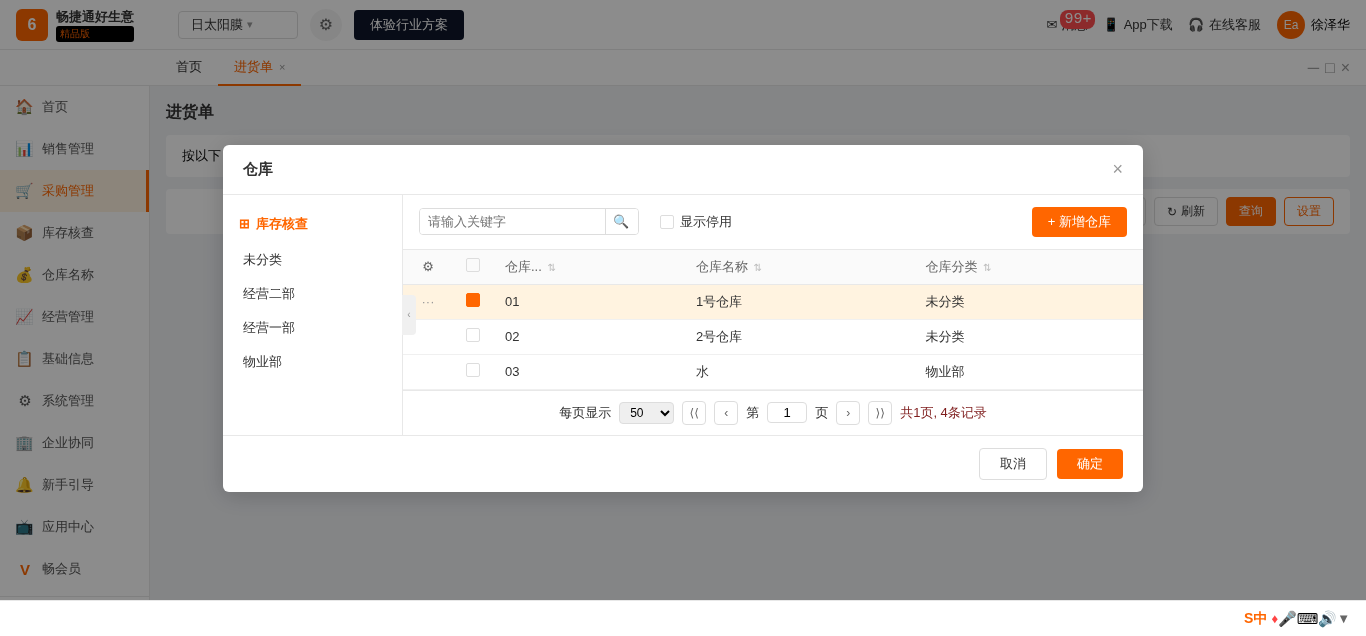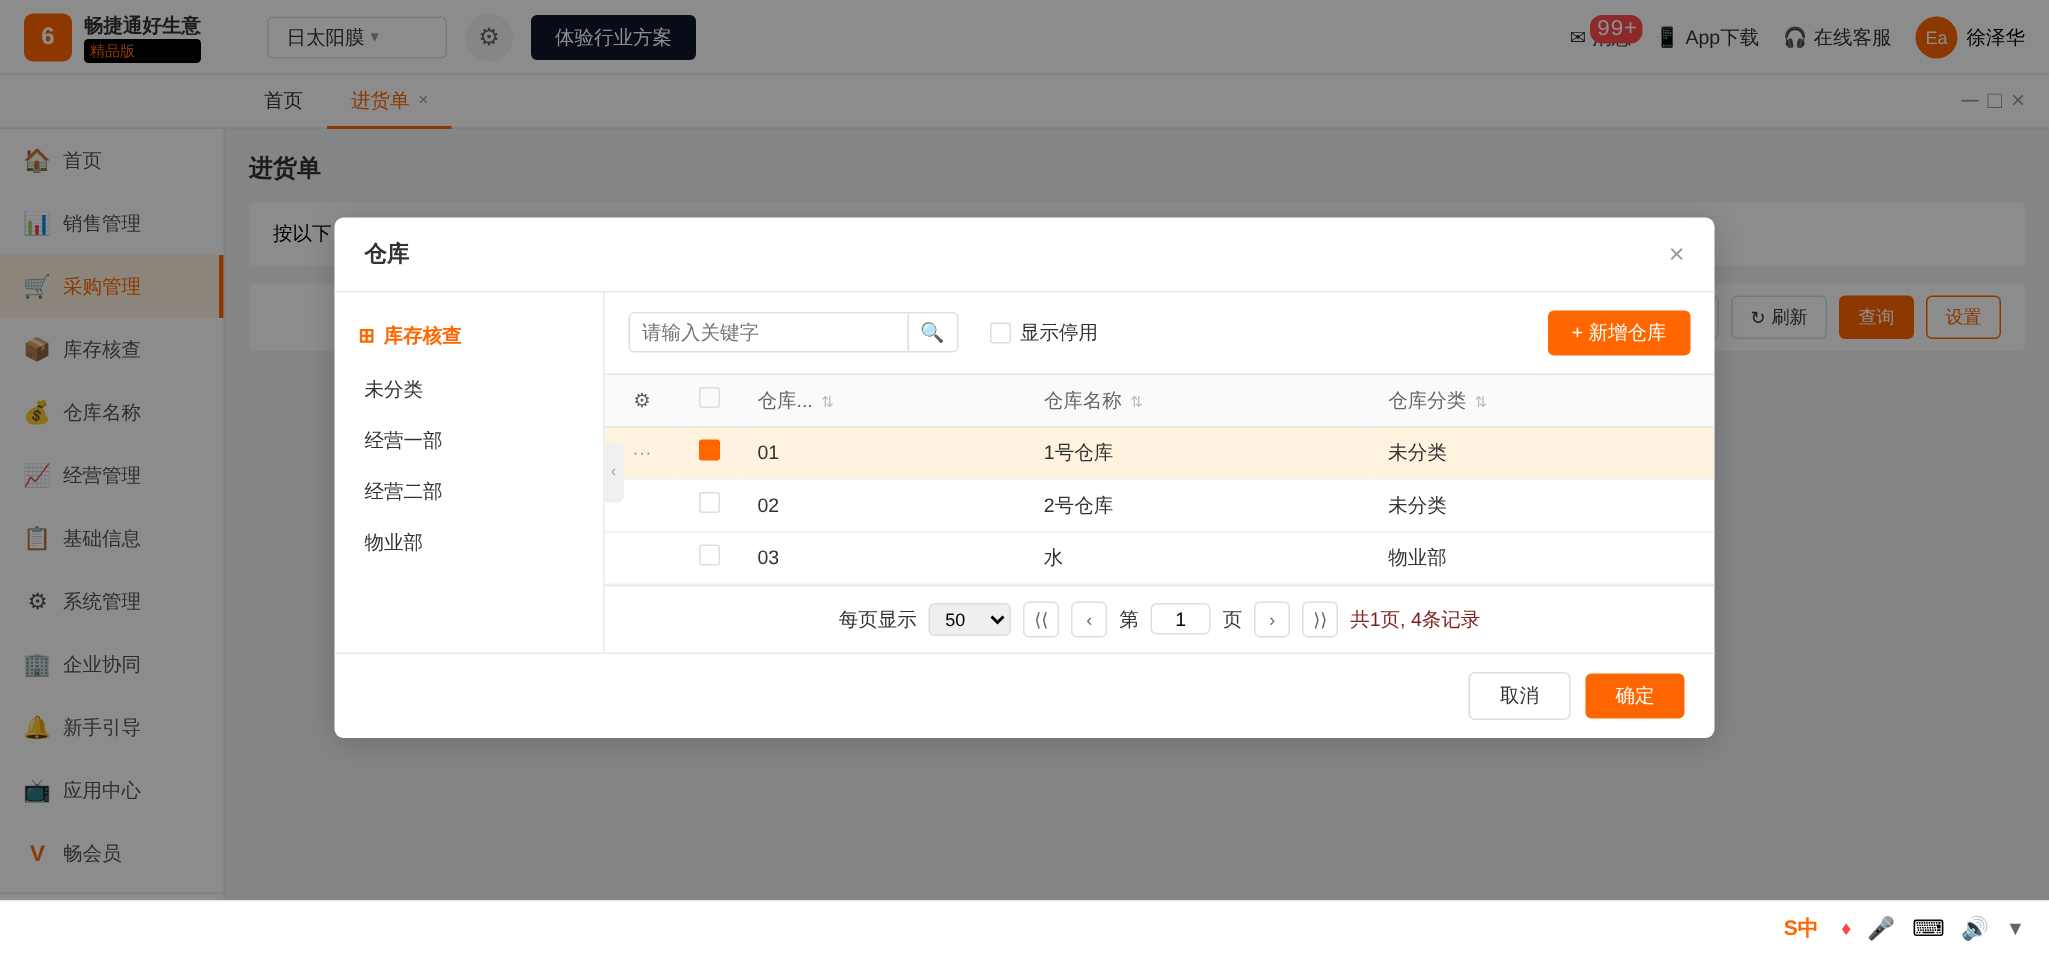--- a/index.html
+++ b/index.html
@@ -96,21 +96,21 @@
     .page-btn { width: 24px; height: 24px; border: 1px solid #ddd; border-radius: 4px; background: #fff; cursor: pointer; display: flex; align-items: center; justify-content: center; color: #666; font-size: 12px; }
     .page-input { width: 40px; border: 1px solid #ddd; border-radius: 4px; text-align: center; padding: 2px; font-size: 13px; }
     .page-info { color: #7f1d1d; }
 
     
     .modal-footer { display: flex; align-items: center; justify-content: flex-end; gap: 10px; padding: 12px 20px; border-top: 1px solid #e8e8e8; }
     .cancel-btn { padding: 6px 20px; border: 1px solid #ddd; border-radius: 4px; background: #fff; cursor: pointer; color: #333; font-size: 13px; }
     .confirm-btn { padding: 6px 20px; border: none; border-radius: 4px; background: #ff6600; cursor: pointer; color: #fff; font-size: 13px; }
 
     
-    .bottom-bar { position: fixed; bottom: 0; left: 0; width: 100%; height: 36px; background: #fff; border-top: 1px solid #e8e8e8; display: flex; align-items: center; justify-content: flex-end; padding: 0 16px; gap: 11px; z-index: 2000; }
+    .bottom-bar { position: fixed; bottom: 0; left: 0; width: 100%; height: 36px; background: #fff; border-top: 1px solid #e8e8e8; display: flex; align-items: center; justify-content: flex-end; padding: 0 16px; gap: 0; z-index: 2000; }
   </style>
 </head>
 <body>
 
 <div class="top-header">
   <div class="logo-area">
     <div class="logo-icon">6</div>
     <div>
       <div style="font-size:13px;font-weight:bold;color:#333;">畅捷通好生意</div>
       <div class="logo-badge">精品版</div>
@@ -252,22 +252,22 @@
     </div>
 
     <div class="modal-body">
 
       <div class="modal-sidebar" style="position:relative;">
         <div class="modal-sidebar-header">
           <span style="color:#ff6600;">⊞</span>
           <span>库存核查</span>
         </div>
         <div class="modal-sidebar-item">未分类</div>
+        <div class="modal-sidebar-item">经营二部</div>
         <div class="modal-sidebar-item">经营一部</div>
-        <div class="modal-sidebar-item">经营二部</div>
         <div class="modal-sidebar-item">物业部</div>
 
         <div style="position:absolute;right:-14px;top:50%;transform:translateY(-50%);background:#f0f0f0;width:14px;height:40px;display:flex;align-items:center;justify-content:center;cursor:pointer;border-radius:0 4px 4px 0;z-index:10;">
           <span style="font-size:10px;color:#999;">‹</span>
         </div>
       </div>
 
       <div class="modal-content">
 
         <div class="modal-toolbar">

